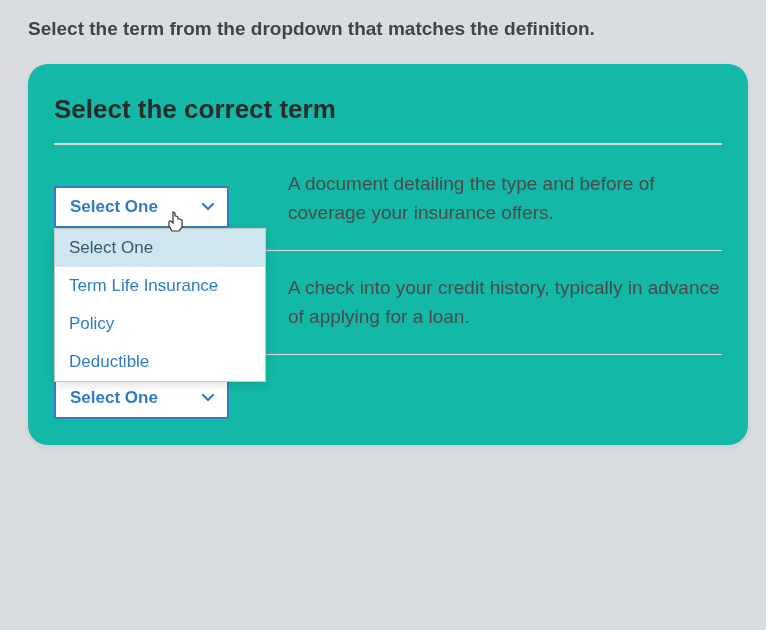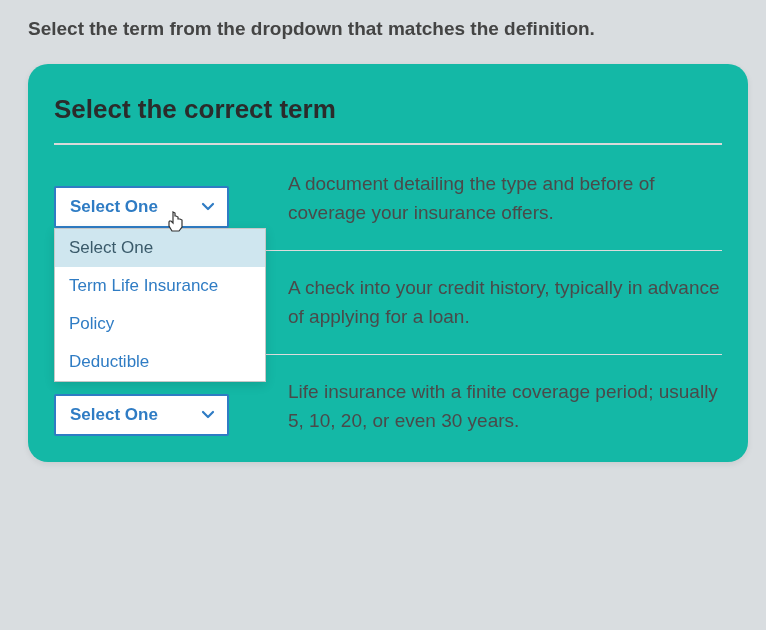--- a/index.html
+++ b/index.html
@@ -149,16 +149,15 @@
     <div class="dd-col">
       <div class="dd-button">
         <span>Select One</span>
         <span class="chev">
           <svg width="14" height="10" viewBox="0 0 14 10" fill="none">
               <path d="M2 2 L7 7 L12 2" stroke-width="2.2" stroke-linecap="round" stroke-linejoin="round"></path>
             </svg>
         </span>
       </div>
     </div>
-    <div class="desc-col">Life insurance with a finite coverage period; usually 5, 10, 20, or even 30 years.</div>
   </div>
 
 </div>
 
 </body></html>

